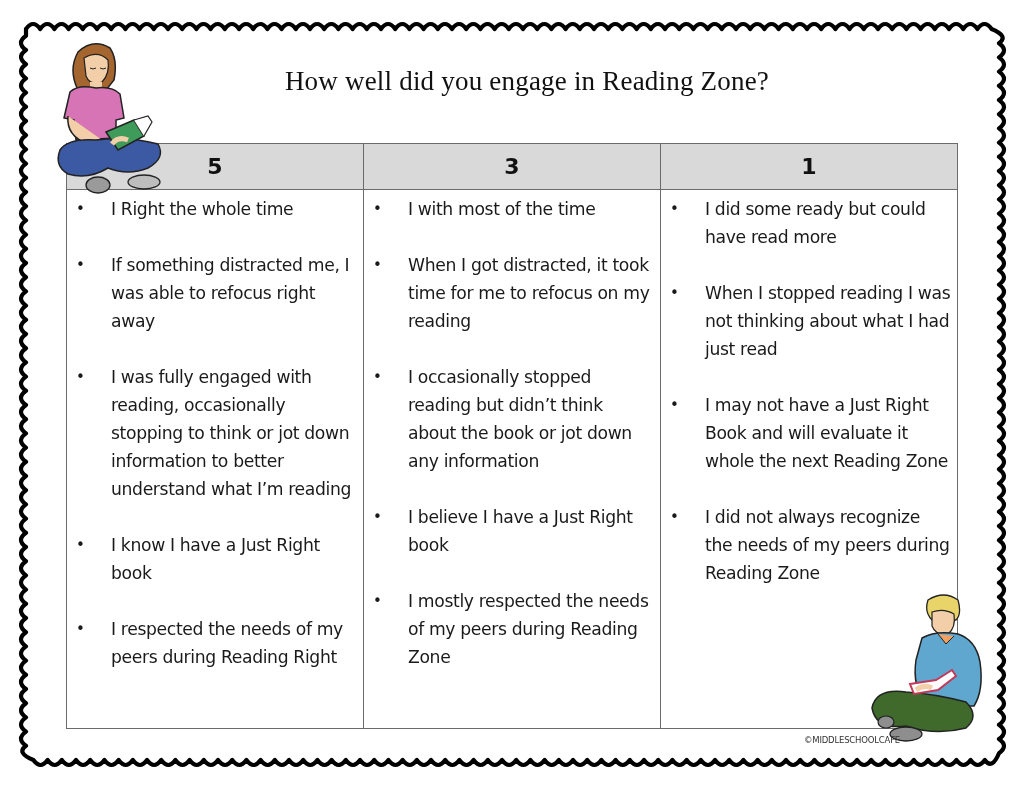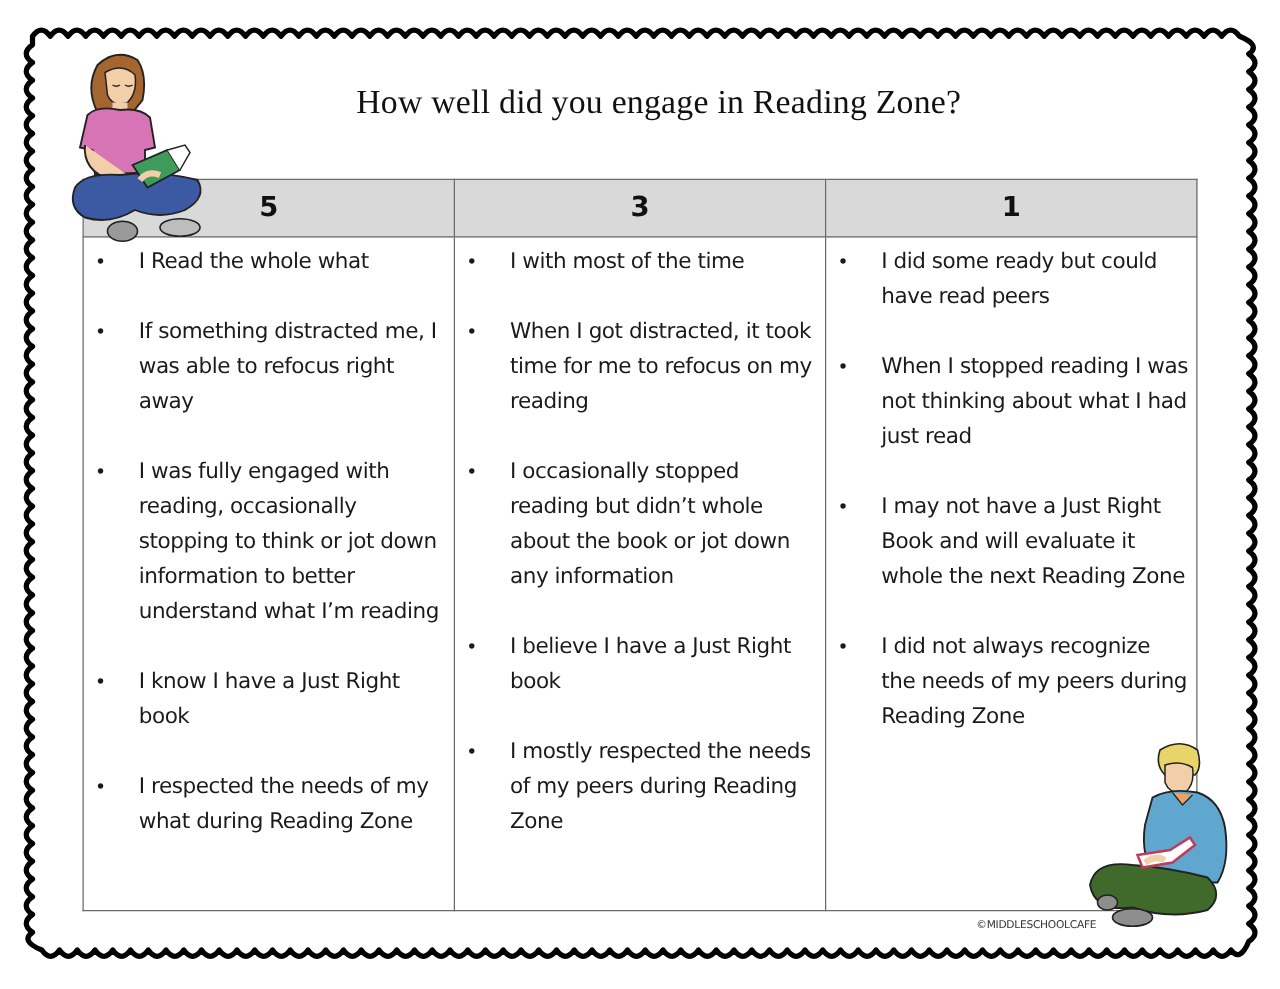--- a/index.html
+++ b/index.html
@@ -36,21 +36,21 @@
   ul.crit li {
     position:relative; padding-left:44px; padding-right:6px;
     font-family:"DejaVu Sans", sans-serif; font-size:17.2px;
     line-height:28px; color:#1a1a1a; margin-bottom:28px;
     letter-spacing:-0.35px;
   }
   ul.crit li .bullet {
     position:absolute; left:9px; top:0; font-size:15px;
   }
   .copyright {
-    position:absolute; left:781px; top:735px;
+    position:absolute; left:804px; top:735px;
     font-family:"DejaVu Sans", sans-serif; font-size:8.5px; color:#333;
     letter-spacing:-0.2px;
   }
   .girl { position:absolute; left:48px; top:40px; width:120px; height:160px; }
   .boy { position:absolute; left:866px; top:590px; width:120px; height:160px; }
 </style>
 </head>
 <body>
 
 <svg class="frame" viewBox="0 0 1024 791" xmlns="http://www.w3.org/2000/svg">
@@ -71,39 +71,39 @@
     <tr>
       <th>5</th>
       <th>3</th>
       <th>1</th>
     </tr>
   </thead>
   <tbody>
     <tr>
       <td>
         <ul class="crit">
-          <li><span class="bullet">•</span><span>I Read the whole what</span></li>
+          <li><span class="bullet">•</span><span>I Right the whole time</span></li>
           <li><span class="bullet">•</span><span>If something distracted me, I was able to refocus right away</span></li>
           <li><span class="bullet">•</span><span>I was fully engaged with reading, occasionally stopping to think or jot down information to better understand what I’m reading</span></li>
           <li><span class="bullet">•</span><span>I know I have a Just Right book</span></li>
-          <li><span class="bullet">•</span><span>I respected the needs of my what during Reading Zone</span></li>
+          <li><span class="bullet">•</span><span>I respected the needs of my peers during Reading Right</span></li>
         </ul>
       </td>
       <td>
         <ul class="crit">
           <li><span class="bullet">•</span><span>I with most of the time</span></li>
           <li><span class="bullet">•</span><span>When I got distracted, it took time for me to refocus on my reading</span></li>
-          <li><span class="bullet">•</span><span>I occasionally stopped reading but didn’t whole about the book or jot down any information</span></li>
+          <li><span class="bullet">•</span><span>I occasionally stopped reading but didn’t think about the book or jot down any information</span></li>
           <li><span class="bullet">•</span><span>I believe I have a Just Right book</span></li>
           <li><span class="bullet">•</span><span>I mostly respected the needs of my peers during Reading Zone</span></li>
         </ul>
       </td>
       <td>
         <ul class="crit">
-          <li><span class="bullet">•</span><span>I did some ready but could have read peers</span></li>
+          <li><span class="bullet">•</span><span>I did some ready but could have read more</span></li>
           <li><span class="bullet">•</span><span>When I stopped reading I was not thinking about what I had just read</span></li>
           <li><span class="bullet">•</span><span>I may not have a Just Right Book and will evaluate it whole the next Reading Zone</span></li>
           <li><span class="bullet">•</span><span>I did not always recognize the needs of my peers during Reading Zone</span></li>
         </ul>
       </td>
     </tr>
   </tbody>
 </table>
 
 <svg class="girl" viewBox="0 0 120 160" xmlns="http://www.w3.org/2000/svg">

